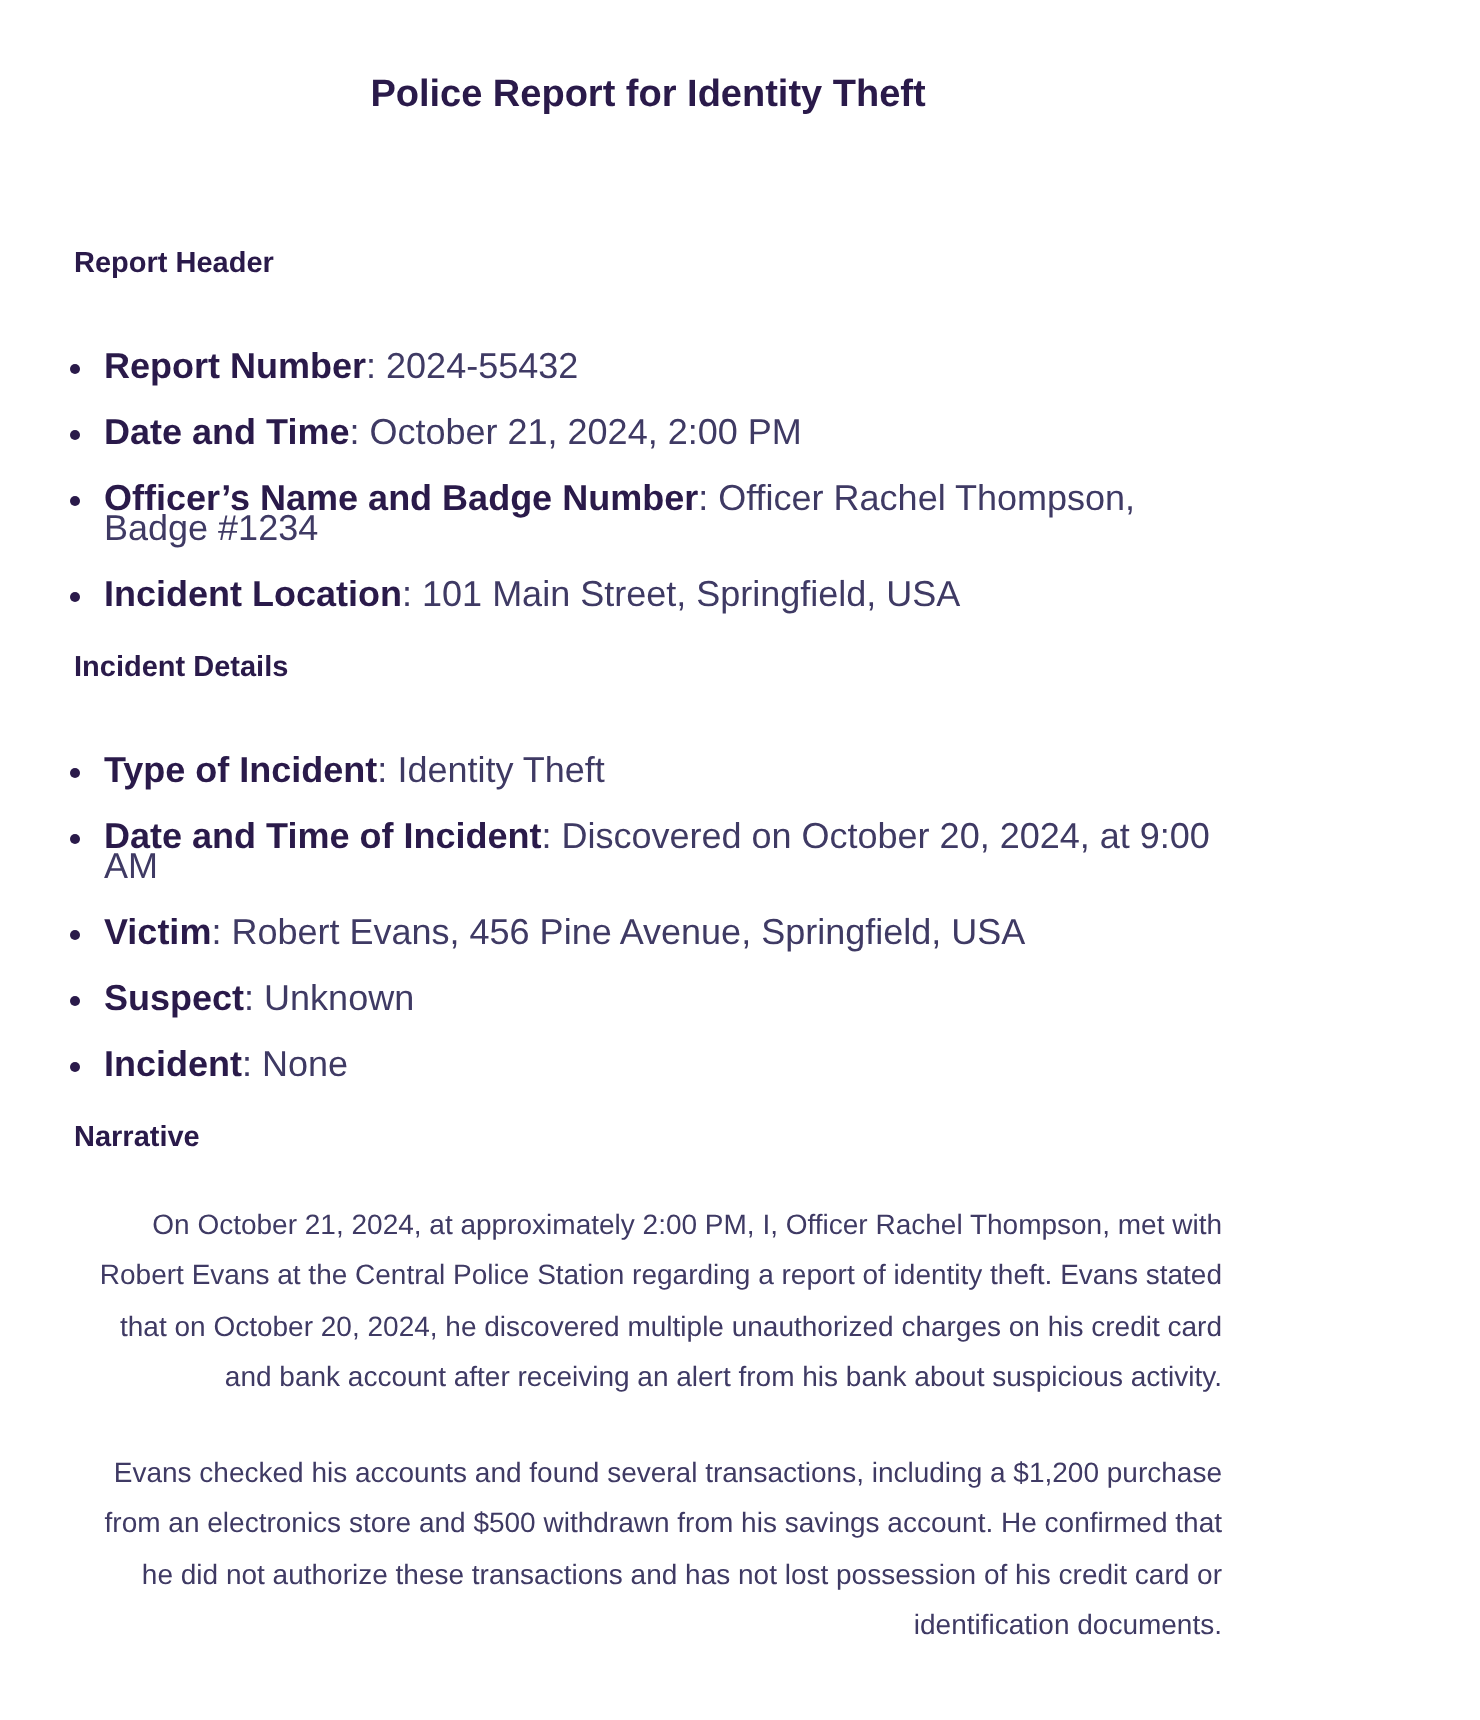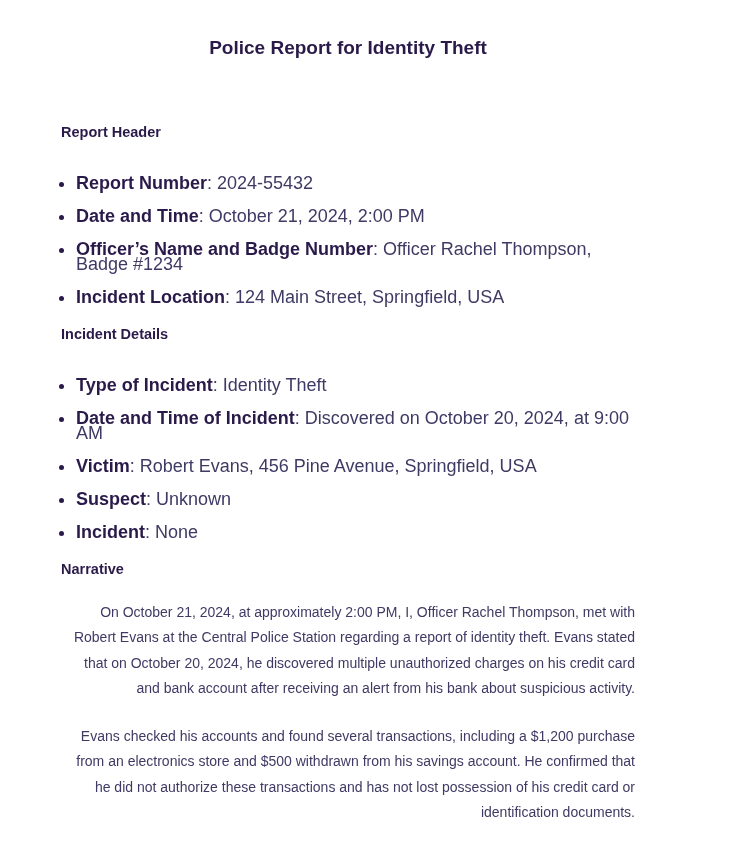--- a/index.html
+++ b/index.html
@@ -16,21 +16,20 @@
   body {
     width: 740px;
     height: 860px;
     overflow: hidden;
     font-family: "Liberation Sans", sans-serif;
     color: var(--body);
   }
   .doc {
     width: 648px;
     padding: 0 37px;
-    margin-left: 24px;
   }
   .title {
     font-size: 19px;
     line-height: 19px;
     font-weight: 700;
     text-align: center;
     color: var(--heading);
     margin: 38px 0 68px 0;
   }
   .section-heading {
@@ -79,21 +78,21 @@
     <li class="field">
       <span class="field-label">Report Number</span><span class="field-sep">: </span><span class="field-value">2024-55432</span>
     </li>
     <li class="field">
       <span class="field-label">Date and Time</span><span class="field-sep">: </span><span class="field-value">October 21, 2024, 2:00 PM</span>
     </li>
     <li class="field">
       <span class="field-label">Officer’s Name and Badge Number</span><span class="field-sep">: </span><span class="field-value">Officer Rachel Thompson, Badge #1234</span>
     </li>
     <li class="field">
-      <span class="field-label">Incident Location</span><span class="field-sep">: </span><span class="field-value">124 Main Street, Springfield, USA</span>
+      <span class="field-label">Incident Location</span><span class="field-sep">: </span><span class="field-value">101 Main Street, Springfield, USA</span>
     </li>
   </ul>
 
   <h3 class="section-heading">Incident Details</h3>
   <ul class="fields">
     <li class="field">
       <span class="field-label">Type of Incident</span><span class="field-sep">: </span><span class="field-value">Identity Theft</span>
     </li>
     <li class="field">
       <span class="field-label">Date and Time of Incident</span><span class="field-sep">: </span><span class="field-value">Discovered on October 20, 2024, at 9:00 AM</span>

